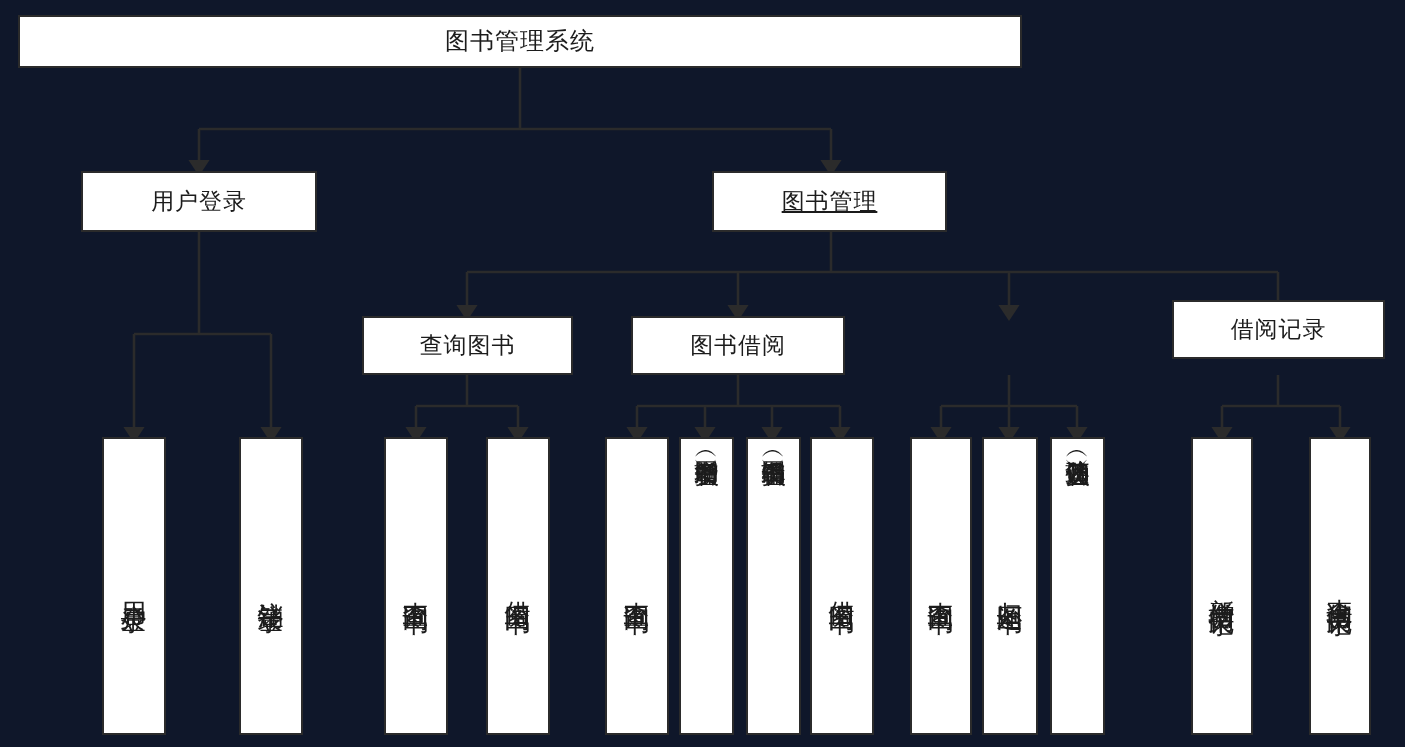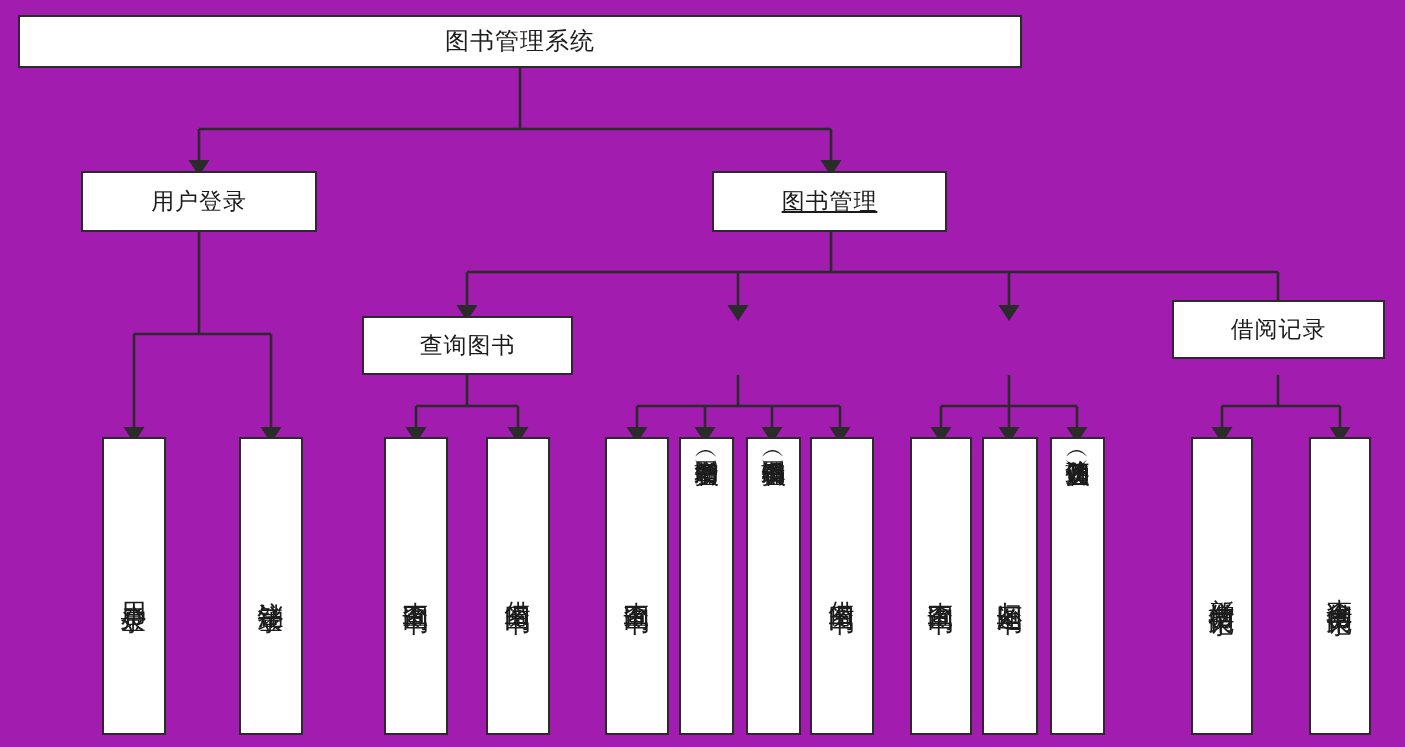--- a/index.html
+++ b/index.html
@@ -9,21 +9,21 @@
     background: #ffffff;
   }
   body {
     font-family: "Liberation Sans", "DejaVu Sans", sans-serif;
     color: #1a1a1a;
   }
   #diagram-root {
     position: relative;
     width: 1405px;
     height: 747px;
-    background: #a21caf;
+    background: #0f172a;
     overflow: hidden;
   }
   #edge-layer {
     position: absolute;
     left: 0;
     top: 0;
     width: 1405px;
     height: 747px;
     pointer-events: none;
   }
@@ -152,20 +152,23 @@
   </div>
 
   <div class="node horiz" style="left:712px; top:171px; width:235px; height:61px;text-decoration:underline;">
     <span class="node-label">图书管理</span>
   </div>
 
   <div class="node horiz" style="left:362px; top:316px; width:211px; height:59px;">
     <span class="node-label">查询图书</span>
   </div>
 
+  <div class="node horiz" style="left:631px; top:316px; width:214px; height:59px;">
+    <span class="node-label">图书借阅</span>
+  </div>
 
 
   <div class="node horiz" style="left:1172px; top:300px; width:213px; height:59px;">
     <span class="node-label">借阅记录</span>
   </div>
 
   <div class="node vert centered" style="left:102px; top:437px; width:64px; height:298px;">
     <span class="node-label">用户登录</span>
   </div>
 

